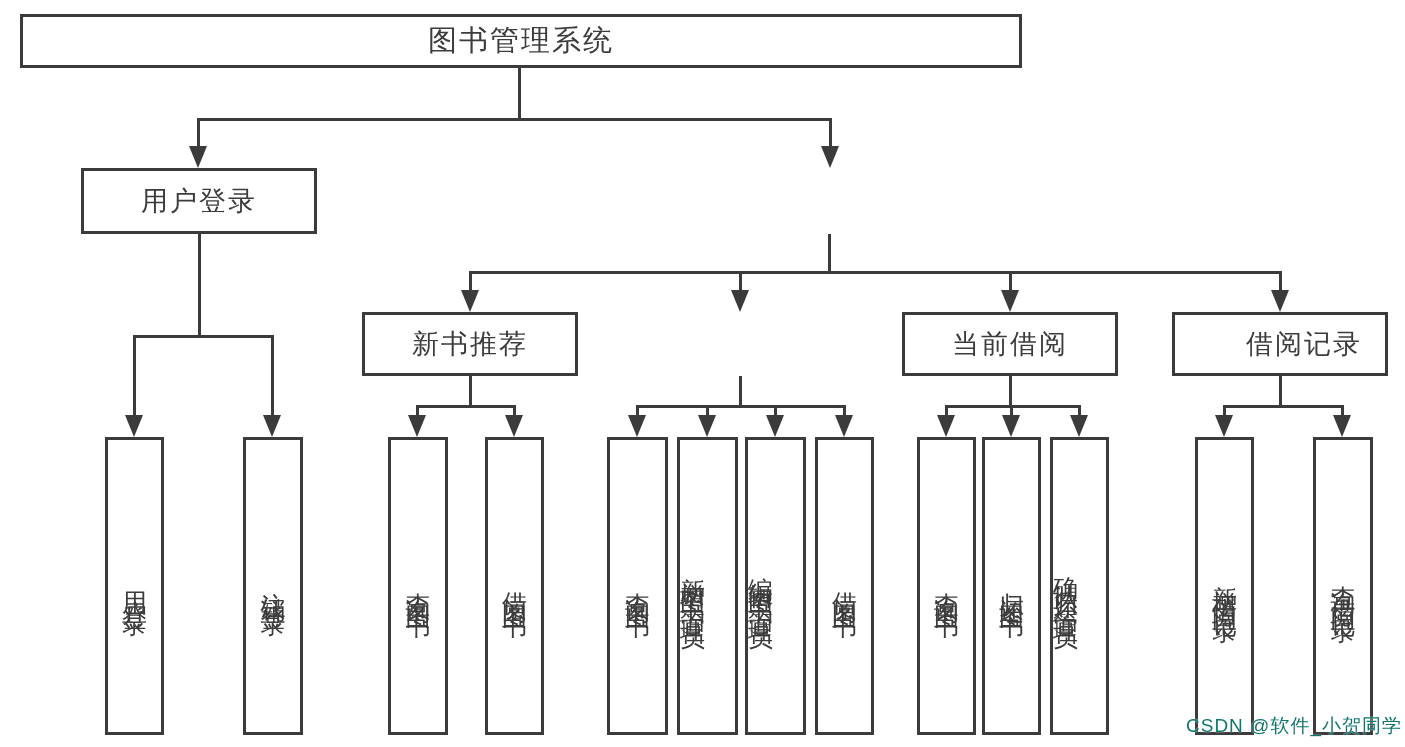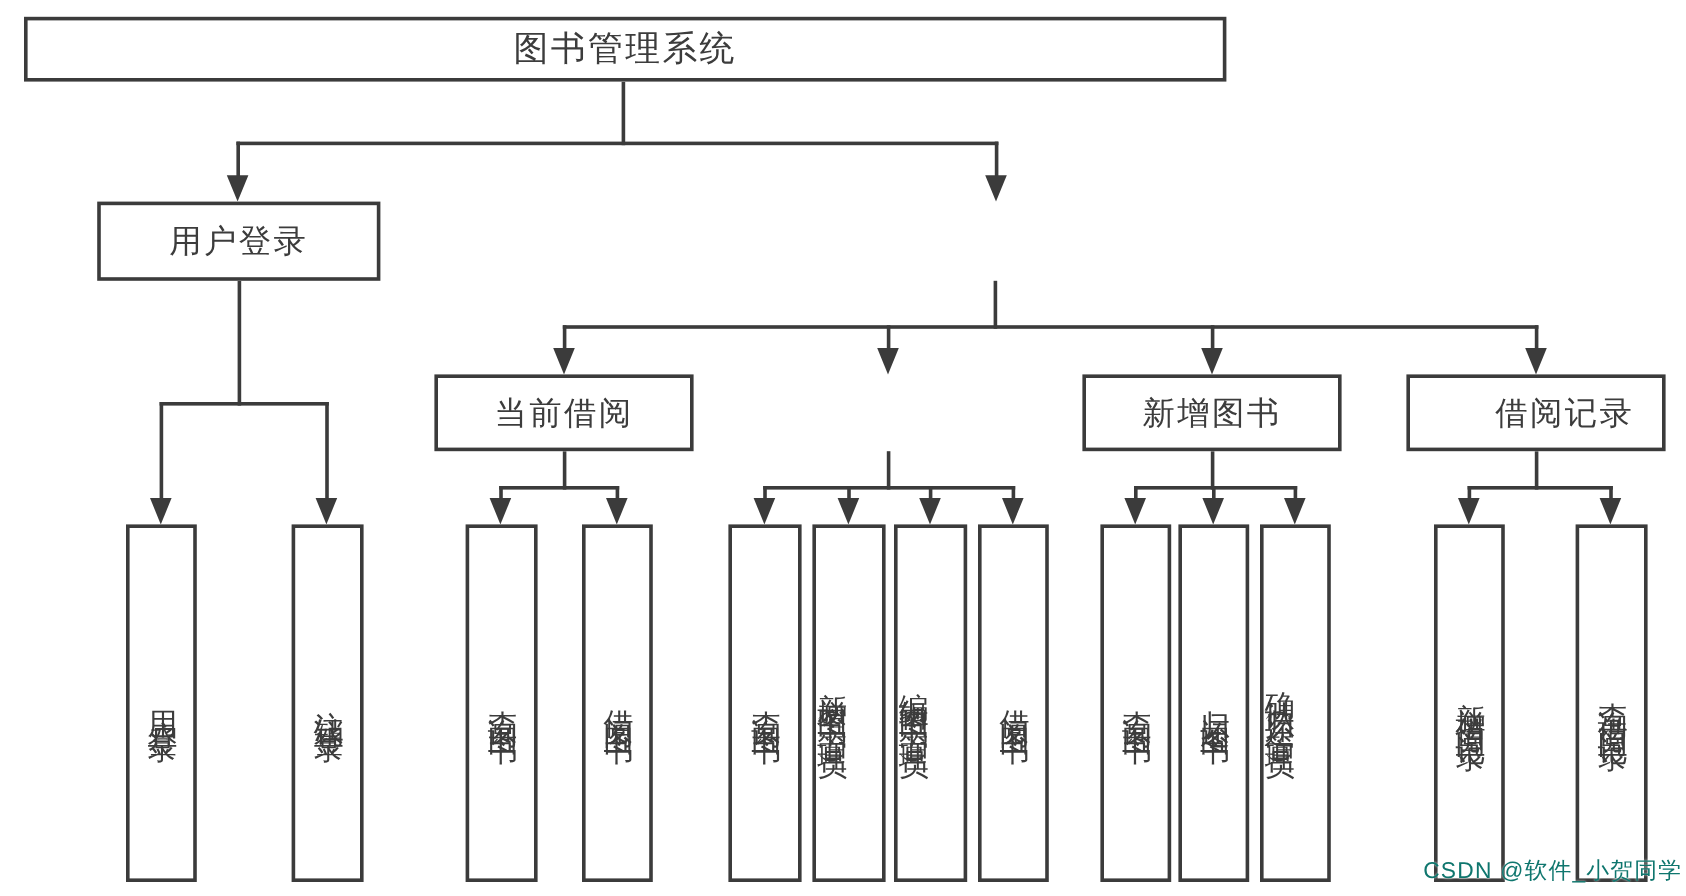--- a/index.html
+++ b/index.html
@@ -125,24 +125,24 @@
 
   <div class="box box-h box-root" style="left:20px;top:14px;width:1002px;height:54px;">
     <span>图书管理系统</span>
   </div>
 
   <div class="box box-h" style="left:81px;top:168px;width:236px;height:66px;">
     <span>用户登录</span>
   </div>
 
   <div class="box box-h" style="left:362px;top:312px;width:216px;height:64px;">
-    <span>当前借阅</span>
+    <span>新书推荐</span>
   </div>
   <div class="box box-h" style="left:902px;top:312px;width:216px;height:64px;">
-    <span>新增图书</span>
+    <span>当前借阅</span>
   </div>
   <div class="box box-h" style="left:1172px;top:312px;width:216px;height:64px;padding-left:48px;">
     <span>借阅记录</span>
   </div>
 
   <div class="box box-v" style="left:105px;top:437px;width:59px;height:298px;">
     <span class="vtext">用户登录</span>
   </div>
   <div class="box box-v" style="left:243px;top:437px;width:60px;height:298px;">
     <span class="vtext">注销登录</span>

